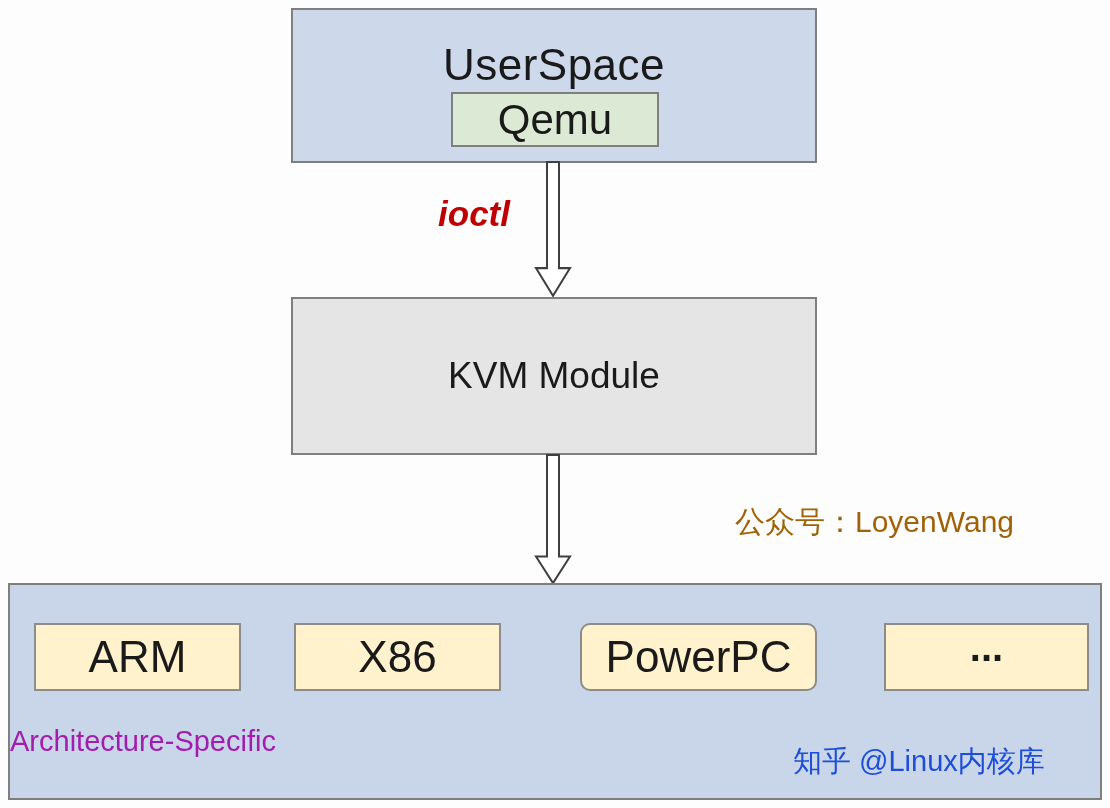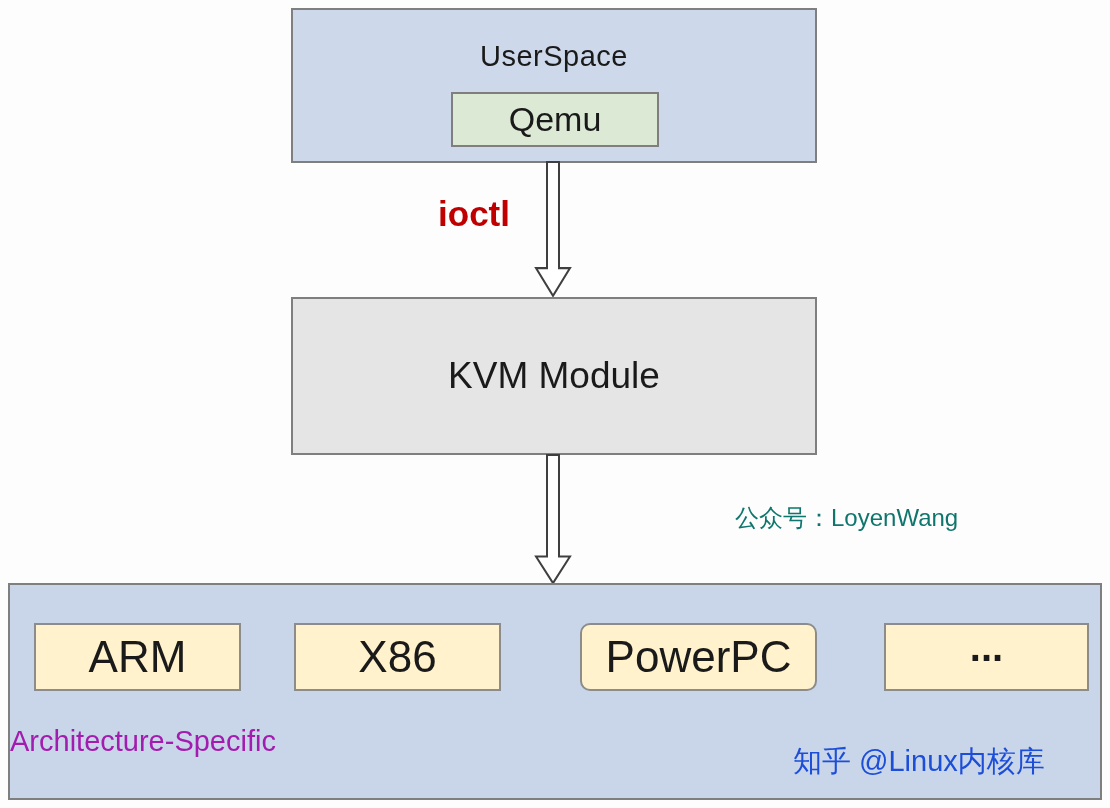--- a/index.html
+++ b/index.html
@@ -23,71 +23,72 @@
   .userspace-box {
     left: 291px; top: 8px;
     width: 526px; height: 155px;
     background: #cdd9eb;
   }
   .userspace-label {
     position: absolute;
     left: 0; top: 30px;
     width: 100%;
     text-align: center;
-    font-size: 29px;
+    font-size: 44px;
     color: #1a1a1a;
     letter-spacing: 0.5px;
   }
   .qemu-box {
     position: absolute;
     left: 158px; top: 82px;
     width: 208px; height: 55px;
     background: #dcead5;
     border: 2px solid #7f7f7f;
     box-sizing: border-box;
     display: flex;
     align-items: center;
     justify-content: center;
   }
   .qemu-label {
-    font-size: 34px;
+    font-size: 42px;
     color: #1a1a1a;
   }
   .arrow {
     position: absolute;
     width: 40px;
   }
   .arrow-1 { left: 533px; top: 161px; height: 138px; }
   .arrow-2 { left: 533px; top: 454px; height: 132px; }
   .ioctl-label {
     position: absolute;
     left: 390px; top: 194px;
     width: 120px;
     text-align: right;
     font-size: 35px;
+    font-style: italic;
     font-weight: bold;
     color: #c00000;
   }
   .kvm-box {
     left: 291px; top: 297px;
     width: 526px; height: 158px;
     background: #e5e5e5;
     display: flex;
     align-items: center;
     justify-content: center;
   }
   .kvm-label {
     font-size: 37px;
     color: #1a1a1a;
   }
   .wechat-watermark {
     position: absolute;
     left: 735px; top: 502px;
-    font-size: 24px;
-    color: #0f766e;
+    font-size: 30px;
+    color: #a16207;
   }
   .arch-box {
     left: 8px; top: 583px;
     width: 1094px; height: 217px;
     background: #c9d6ea;
   }
   .arch-item {
     position: absolute;
     top: 38px;
     height: 68px;

